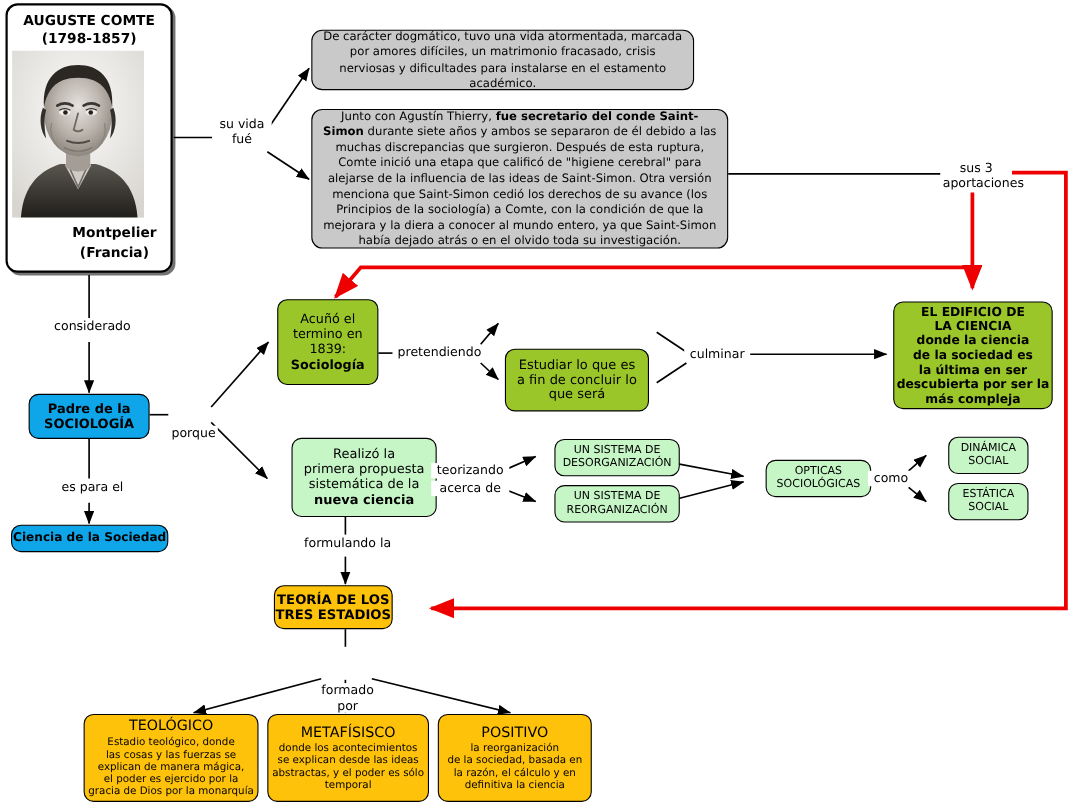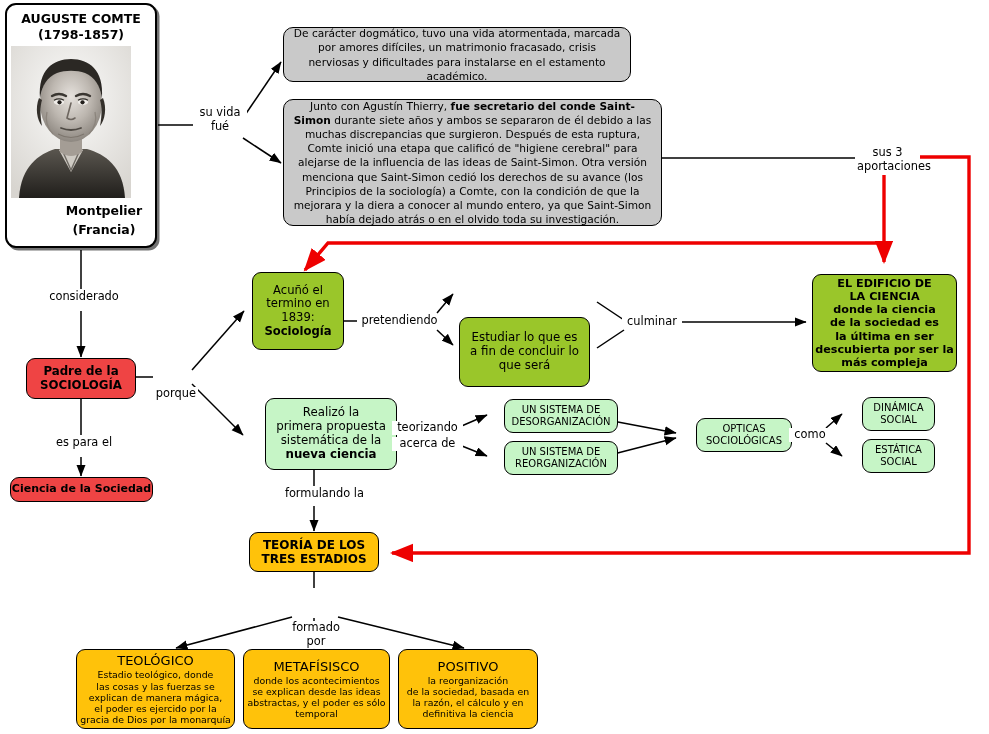--- a/index.html
+++ b/index.html
@@ -24,21 +24,21 @@
   .portrait-img svg{display:block;width:120px;height:152px;}
 
   
   .note{background:#c9c9c9;border:1.6px solid #000;border-radius:10px;
         position:absolute;box-sizing:border-box;display:flex;align-items:center;
         justify-content:center;padding:5px 8px;text-align:center;font-size:10.6px;line-height:1.33;}
   .note p{margin:0;}
   .note b{font-weight:bold;}
 
   
-  .c-green   {background:#ef4444;}
+  .c-green   {background:#0ea5e9;}
   .c-olive   {background:#9ac62a;}
   .c-mint    {background:#c6f5c6;margin-left:16px;}
   .c-amber   {background:#ffc20a;}
 
   .t-b{font-weight:bold;}
   .ttl{font-weight:bold;}
 
   
   .elabel{position:absolute;font-size:11.4px;line-height:1.2;text-align:center;
           color:#000;background:#fff;padding:0 2px;white-space:pre;}
@@ -194,21 +194,21 @@
   </div>
 
   <div class="node c-olive" style="left:252px;top:272px;width:92px;height:78px;font-size:11.6px;">
     <div>Acuñó el</div>
     <div>termino en</div>
     <div>1839:</div>
     <div class="t-b">Sociología</div>
   </div>
 
 
-  <div class="node c-olive" style="left:459px;top:317px;width:131px;height:70px;font-size:11.8px;">
+  <div class="node c-olive" style="left:459px;top:317px;width:131px;height:57px;font-size:11.8px;">
     <div>Estudiar lo que es</div>
     <div>a fin de concluir lo</div>
     <div>que será</div>
   </div>
 
   <div class="node c-olive" style="left:812px;top:274px;width:145px;height:98px;font-size:11.2px;font-weight:bold;">
     <div>EL EDIFICIO DE</div>
     <div>LA CIENCIA</div>
     <div>donde la ciencia</div>
     <div>de la sociedad es</div>
@@ -242,21 +242,21 @@
   <div class="node c-mint" style="left:846px;top:397px;width:73px;height:34px;font-size:10px;">
     <div>DINÁMICA</div>
     <div>SOCIAL</div>
   </div>
 
   <div class="node c-mint" style="left:846px;top:439px;width:73px;height:34px;font-size:10px;">
     <div>ESTÁTICA</div>
     <div>SOCIAL</div>
   </div>
 
-  <div class="node c-amber" style="left:249px;top:532px;width:130px;height:40px;font-size:12px;">
+  <div class="node c-amber" style="left:249px;top:532px;width:108px;height:40px;font-size:12px;">
     <div class="t-b">TEORÍA DE LOS</div>
     <div class="t-b">TRES ESTADIOS</div>
   </div>
 
   <div class="node c-amber" style="left:76px;top:649px;width:159px;height:80px;font-size:9.4px;">
     <div class="ttl" style="font-size:13px;font-weight:normal;margin-bottom:1px;">TEOLÓGICO</div>
     <div>Estadio teológico, donde</div>
     <div>las cosas y las fuerzas se</div>
     <div>explican de manera mágica,</div>
     <div>el poder es ejercido por la</div>
@@ -294,18 +294,18 @@
   <div class="elabel" style="left:357px;top:314px;width:81px;">pretendiendo</div>
 
   <div class="elabel" style="left:622px;top:315px;width:56px;">culminar</div>
 
   <div class="elabel" style="left:392px;top:421px;width:67px;">teorizando</div>
 
   <div class="elabel" style="left:392px;top:437px;width:67px;">acerca de</div>
 
   <div class="elabel" style="left:789px;top:428px;width:38px;">como</div>
 
-  <div class="elabel" style="left:266px;top:487px;width:96px;text-align:right;">formulando la</div>
+  <div class="elabel" style="left:266px;top:487px;width:96px;">formulando la</div>
 
   <div class="elabel" style="left:285px;top:589px;width:58px;margin-top:32px;">formado
 por</div>
 
 </div>
 
 </body></html>

